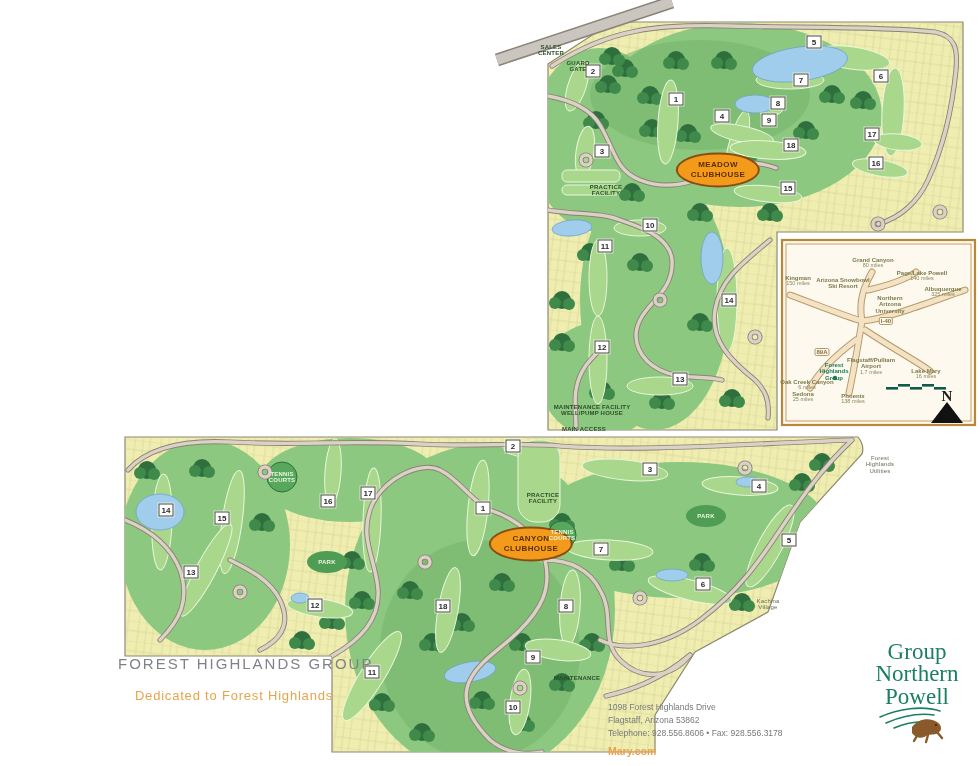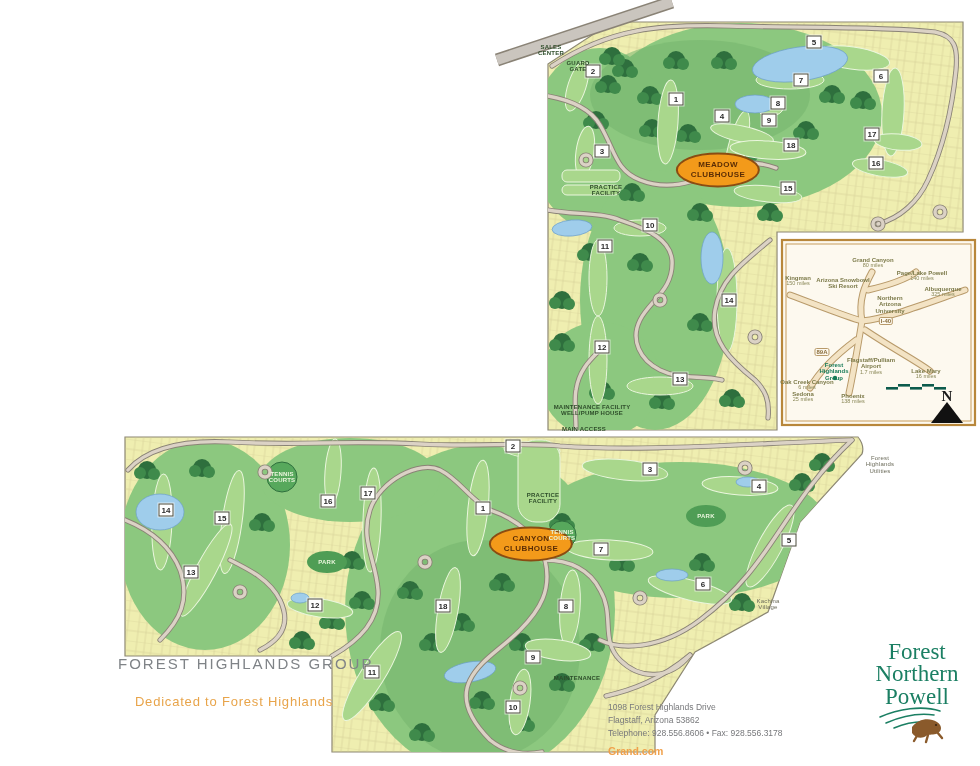--- a/index.html
+++ b/index.html
@@ -45,21 +45,21 @@
     font:600 6px/1.08 "Liberation Sans",sans-serif;color:#7c7a49;white-space:pre-line;}
   .inset-dest .d{display:block;font-size:5.5px;font-weight:400;color:#8a8858;}
   .inset-dest.fhg{color:#157a57;font-weight:700;}
   .inset-road-label{position:absolute;transform:translate(-50%,-50%);font:700 6px "Liberation Sans",sans-serif;
     color:#8a6d3b;background:#fdf9ef;padding:0 1px;border:.5px solid #b89a6a;border-radius:2px;}
   .compass-n{position:absolute;transform:translate(-50%,-50%);font:700 15px "Liberation Serif",serif;color:#1a1a1a;}
 
   
   .branding{position:absolute;left:118px;top:655px;width:215px;text-align:right;}
   .group-title{font:15px "Liberation Sans",sans-serif;color:#7f8387;letter-spacing:2px;white-space:nowrap;}
-  .tagline{margin-top:22px;font:13px "Liberation Sans",sans-serif;color:#e8a44a;letter-spacing:.8px;white-space:nowrap;}
+  .tagline{margin-top:16px;font:13px "Liberation Sans",sans-serif;color:#e8a44a;letter-spacing:.8px;white-space:nowrap;}
   .address{position:absolute;left:608px;top:701px;font:8.5px/1.55 "Liberation Sans",sans-serif;color:#77787b;}
   .website{display:block;margin-top:2px;color:#f0a04a;font-weight:700;font-size:10.5px;pointer-events:auto;cursor:pointer;}
   .logo{position:absolute;left:856px;top:641px;width:122px;text-align:center;
     font-family:"Liberation Serif",serif;color:#1b7f63;font-size:23px;line-height:.97;}
 </style>
 </head>
 <body>
 
 <div class="page">
 
@@ -403,22 +403,22 @@
 
 <div class="branding">
   <div class="group-title">FOREST HIGHLANDS GROUP</div>
   <div class="tagline">Dedicated to Forest Highlands</div>
 </div>
 
 <div class="address">
   <div>1098 Forest Highlands Drive</div>
   <div>Flagstaff, Arizona 53862</div>
   <div>Telephone: 928.556.8606  •  Fax: 928.556.3178</div>
-  <span class="website">Grand.com</span>
+  <span class="website">Mary.com</span>
 </div>
 
 <div class="logo">
-  <div>Forest</div>
+  <div>Group</div>
   <div>Northern</div>
   <div>Powell</div>
 </div>
 
 </div>
 
 </body></html>

